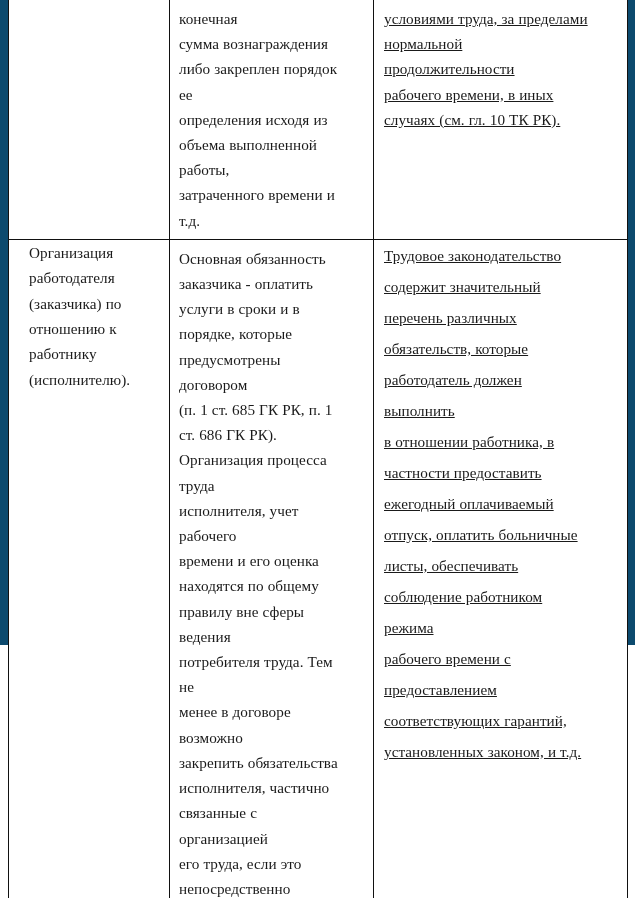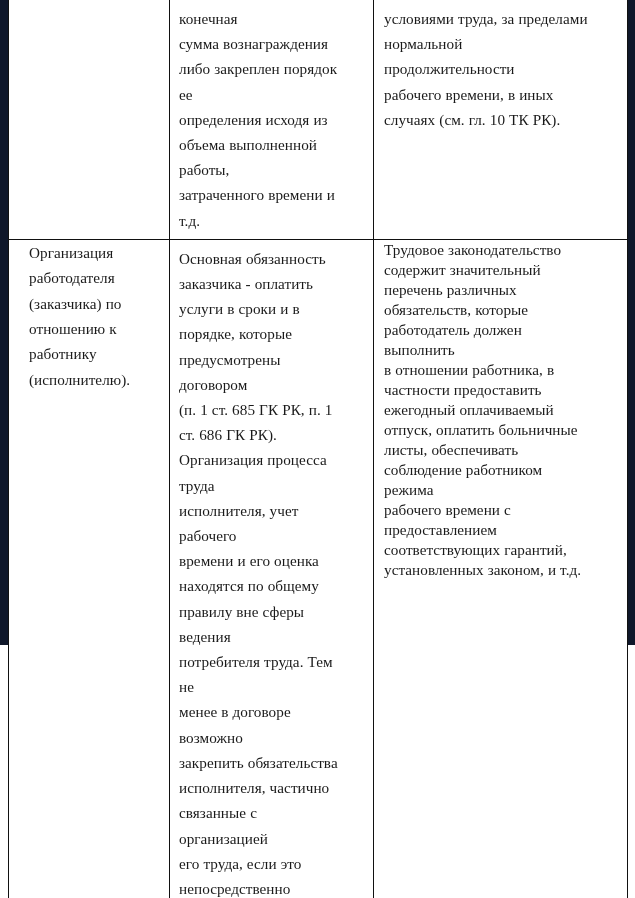--- a/index.html
+++ b/index.html
@@ -13,41 +13,41 @@
     height: 898px;
     overflow: hidden;
     font-family: "Liberation Serif", "DejaVu Serif", serif;
     color: #1a1a1a;
   }
 
   .page {
     position: relative;
     width: 635px;
     height: 645px;
-    background: #0f172a;
+    background: #0c4a6e;
   }
 
   
   .doc-table {
     position: absolute;
     left: 8px;
     top: -2px;
     width: 616px;
     border-collapse: collapse;
     table-layout: fixed;
   }
   .doc-table td {
     border: 1.6px solid #111111;
     padding: 0;
     vertical-align: top;
     background: #ffffff;
   }
   .col-a { width: 160px; }
   .col-b { width: 203px; }
-  .col-c { width: 253px; }
+  .col-c { width: 253px; text-decoration: underline; }
 
   .cell-inner {
     padding: 8px 7px 6px 9px;
     font-size: 15.2px;
     line-height: 25.2px;
     letter-spacing: 0.05px;
     word-spacing: 0.2px;
     white-space: pre-line;
   }
 
@@ -61,21 +61,21 @@
   .r2-a .cell-inner {
     padding-top: 0;
     padding-left: 20px;
     line-height: 25.4px;
   }
   .r2-b .cell-inner { padding-top: 6px; }
   .r2-c { vertical-align: middle; }
   .r2-c .cell-inner {
     padding-top: 0;
     padding-left: 10px;
-    line-height: 20px;
+    line-height: 31px;
   }
 
   .empty-cell { min-height: 10px; }
 </style>
 </head>
 <body>
 
 <div class="page">
 
   <table class="doc-table">

